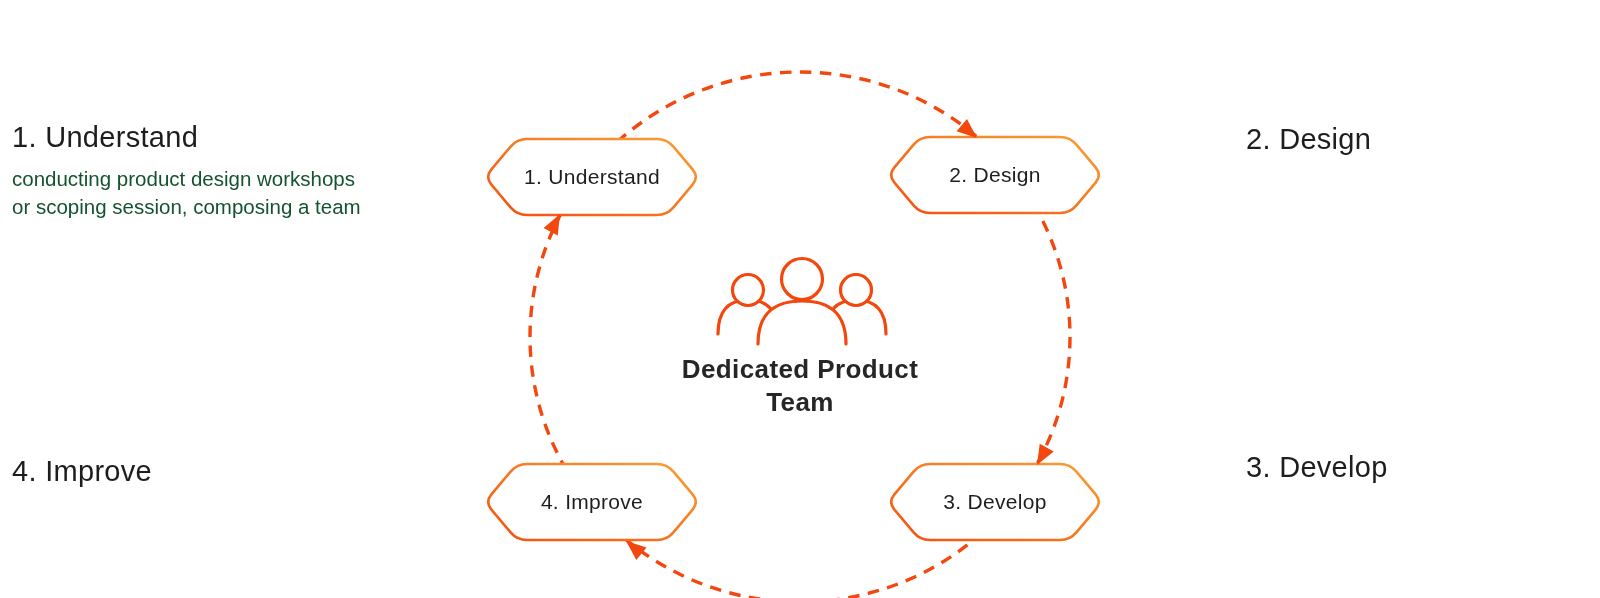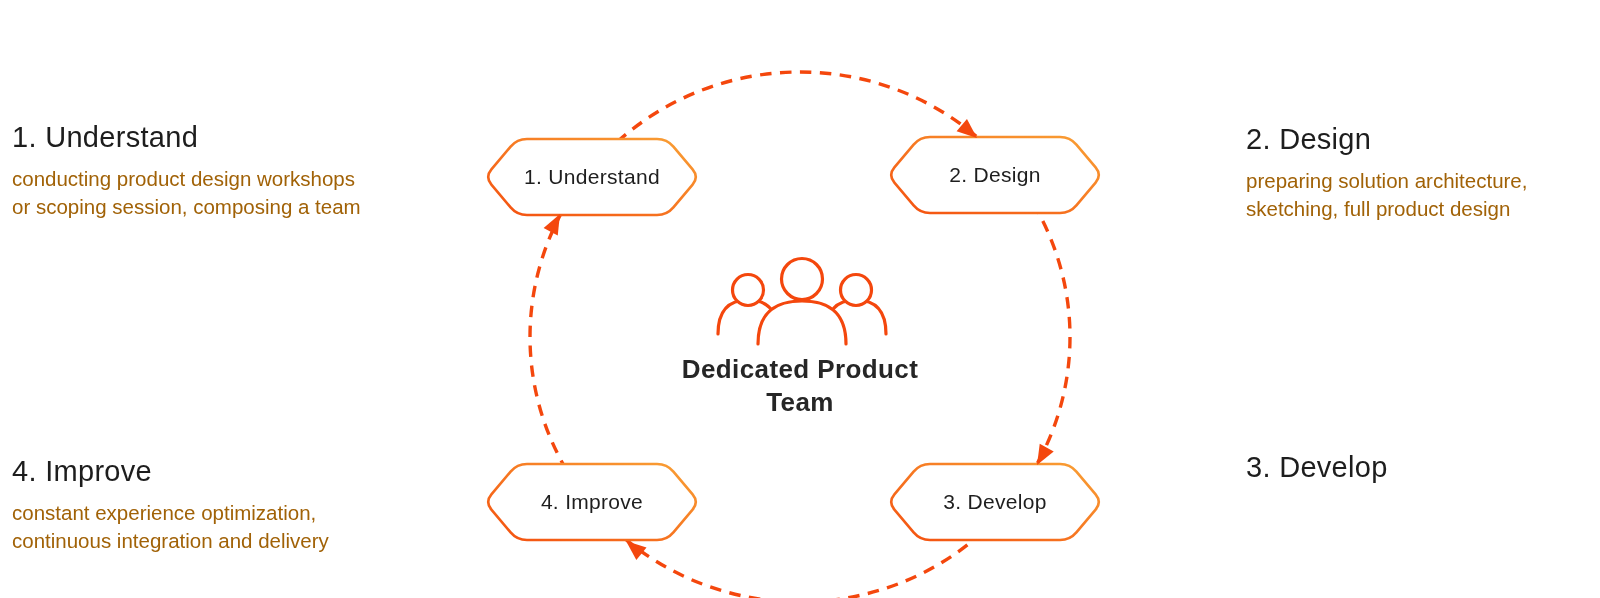--- a/index.html
+++ b/index.html
@@ -16,21 +16,21 @@
     margin:0 0 11px 0;
     font-size:29px;
     font-weight:500;
     color:#1d1d1d;
     letter-spacing:0.3px;
   }
   .text-block p{
     margin:0;
     font-size:20.5px;
     line-height:27.5px;
-    color:#a16207;
+    color:#14532d;
     white-space:pre-line;
   }
   .tb-lt{left:12px;top:74px;width:420px;}
   .tb-rt{left:1246px;top:76px;width:350px;}
   .tb-lb{left:12px;top:408px;width:420px;}
   .tb-rb{left:1246px;top:404px;width:350px;}
   svg{position:absolute;left:0;top:0;}
   .badge-label{
     font-family:"Liberation Sans",sans-serif;
     font-size:21px;
@@ -51,28 +51,24 @@
 <div class="canvas">
 
   <div class="text-block tb-lt">
     <h2>1. Understand</h2>
     <p>conducting product design workshops
 or scoping session, composing a team</p>
   </div>
 
   <div class="text-block tb-rt">
     <h2>2. Design</h2>
-    <p>preparing solution architecture,
-sketching, full product design</p>
   </div>
 
   <div class="text-block tb-lb">
     <h2>4. Improve</h2>
-    <p>constant experience optimization,
-continuous integration and delivery</p>
   </div>
 
   <div class="text-block tb-rb">
     <h2>3. Develop</h2>
   </div>
 
   <svg width="1600" height="598" viewBox="0 0 1600 598">
     <defs>
       <linearGradient id="badgeStroke" x1="0" y1="1" x2="1" y2="0">
         <stop offset="0" stop-color="#F4500F"></stop>

